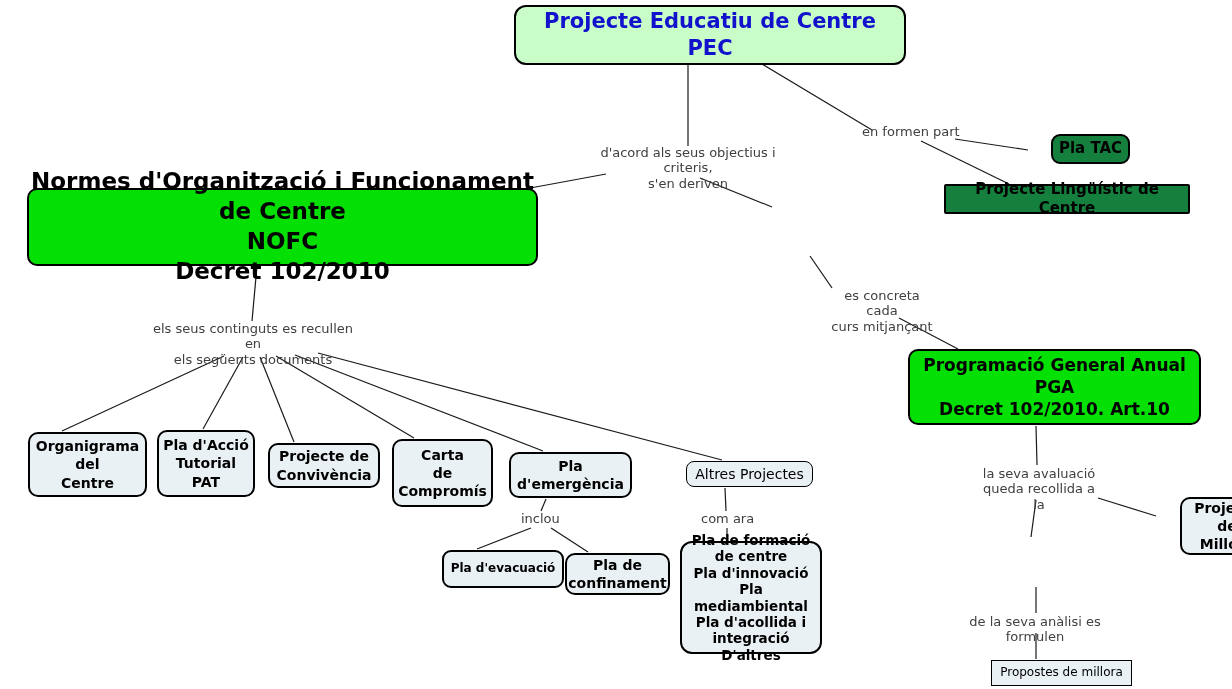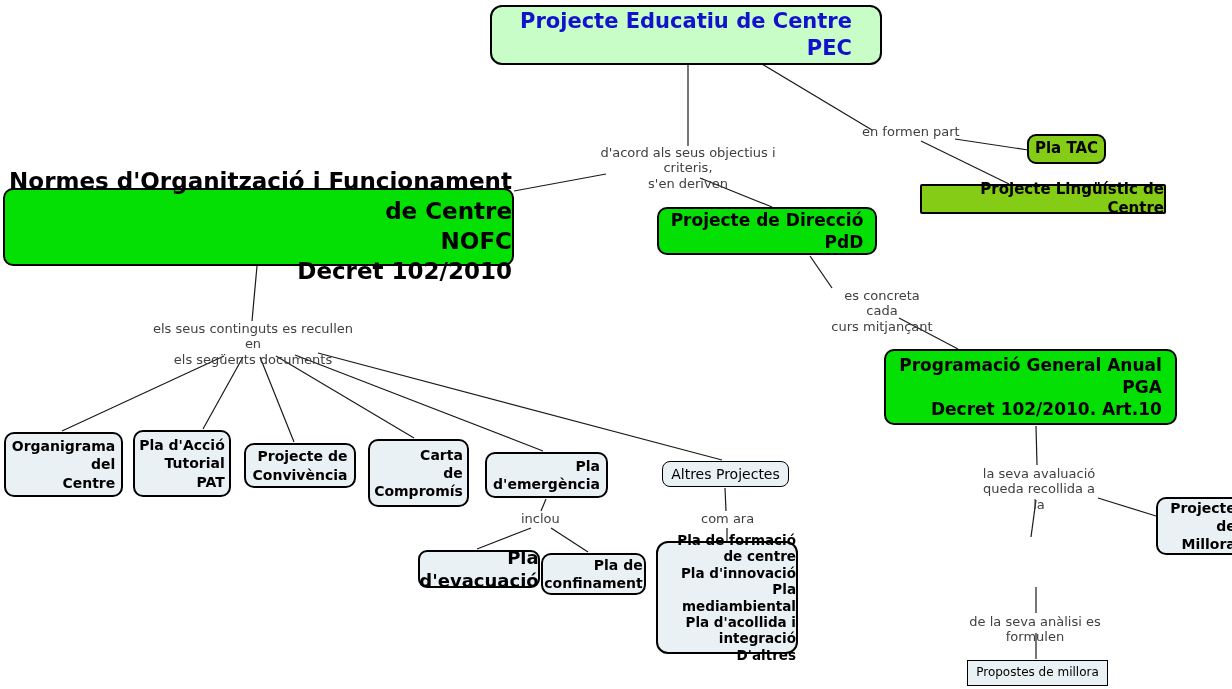--- a/index.html
+++ b/index.html
@@ -2,46 +2,46 @@
 <html><head>
 <meta charset="utf-8">
 <style>
   html,body{margin:0;padding:0;background:#fff;}
   .canvas{position:relative;width:1232px;height:689px;background:#ffffff;overflow:hidden;
           font-family:"DejaVu Sans","Liberation Sans",sans-serif;}
   svg.wires{position:absolute;left:0;top:0;width:1232px;height:689px;}
   svg.wires line{stroke:#1a1a1a;stroke-width:1.2;}
 
   .node{position:absolute;box-sizing:border-box;border:2px solid #000;border-radius:10px;
-        display:flex;align-items:center;justify-content:center;text-align:right;
-        white-space:pre-line;font-weight:bold;color:#000;line-height:1.3;cursor:default;}
+        display:flex;align-items:center;justify-content:center;text-align:center;
+        white-space:pre-line;font-weight:bold;color:#000;line-height:1.3;cursor:default;margin-left:24px;}
   .green{background:#04e004;}
   .pale-green{background:#c8fdc8;}
-  .pink{background:#84cc16;}
+  .pink{background:#15803d;}
   .gray{background:#eaf1f4;border-width:2px;}
 
   .lbl{position:absolute;font-size:13px;line-height:1.18;color:#404040;text-align:center;
        white-space:pre-line;}
 
   [data-name="node-pec"]{left:490px;top:5px;width:392px;height:60px;font-size:21px;
       border-radius:12px;color:#1212cc;}
   [data-name="node-pla-tac"]{left:1027px;top:134px;width:79px;height:30px;font-size:15px;border-radius:9px;}
   [data-name="node-projecte-linguistic"]{left:920px;top:184px;width:246px;height:30px;font-size:15px;border-radius:2px;}
   [data-name="node-nofc"]{left:3px;top:188px;width:511px;height:78px;font-size:23px;}
   [data-name="node-pdd"]{left:657px;top:207px;width:220px;height:48px;font-size:17px;}
   [data-name="node-pga"]{left:884px;top:349px;width:293px;height:76px;font-size:17px;}
   [data-name="node-memoria"]{left:962px;top:538px;width:149px;height:48px;font-size:16px;}
 
   [data-name="node-organigrama"]{left:4px;top:432px;width:119px;height:65px;font-size:14px;}
   [data-name="node-pat"]{left:133px;top:430px;width:98px;height:67px;font-size:14px;}
   [data-name="node-convivencia"]{left:244px;top:443px;width:112px;height:45px;font-size:14px;}
   [data-name="node-carta-compromis"]{left:368px;top:439px;width:101px;height:68px;font-size:14px;}
   [data-name="node-emergencia"]{left:485px;top:452px;width:123px;height:46px;font-size:14px;}
   [data-name="node-altres-projectes"]{left:662px;top:461px;width:127px;height:26px;font-size:14px;font-weight:normal;border-radius:8px;border-width:1.5px;}
-  [data-name="node-evacuacio"]{left:418px;top:550px;width:122px;height:38px;font-size:18px;border-radius:9px;}
+  [data-name="node-evacuacio"]{left:418px;top:550px;width:122px;height:38px;font-size:12px;border-radius:9px;}
   [data-name="node-confinament"]{left:541px;top:553px;width:105px;height:42px;font-size:14px;}
   [data-name="node-llista-projectes"]{left:656px;top:541px;width:142px;height:113px;font-size:13.5px;border-radius:12px;line-height:1.22;}
   [data-name="node-projecte-millora"]{left:1156px;top:497px;width:94px;height:58px;font-size:14px;}
   [data-name="node-propostes-millora"]{left:967px;top:660px;width:141px;height:26px;font-size:12px;font-weight:normal;border-radius:0;border-width:1.5px;}
 
   [data-name="link-label-en-formen-part"]{left:862px;top:124px;}
   [data-name="link-label-objectius"]{left:578px;top:145px;width:220px;}
   [data-name="link-label-es-concreta"]{left:828px;top:288px;width:108px;}
   [data-name="link-label-continguts"]{left:148px;top:321px;width:210px;}
   [data-name="link-label-inclou"]{left:521px;top:511px;}
@@ -82,22 +82,20 @@
     <line data-name="connector-line" x1="1036" y1="633" x2="1036" y2="659"></line>
   </svg>
 
   <div class="node pale-green" data-name="node-pec">Projecte Educatiu de Centre
 PEC</div>
   <div class="node pink" data-name="node-pla-tac">Pla TAC</div>
   <div class="node pink" data-name="node-projecte-linguistic">Projecte Lingüístic de Centre</div>
   <div class="node green" data-name="node-nofc">Normes d'Organització i Funcionament de Centre
 NOFC
 Decret 102/2010</div>
-  <div class="node green" data-name="node-pdd">Projecte de Direcció
-PdD</div>
   <div class="node green" data-name="node-pga">Programació General Anual
 PGA
 Decret 102/2010. Art.10</div>
 
   <div class="node gray" data-name="node-organigrama">Organigrama
 del
 Centre</div>
   <div class="node gray" data-name="node-pat">Pla d'Acció
 Tutorial
 PAT</div>

